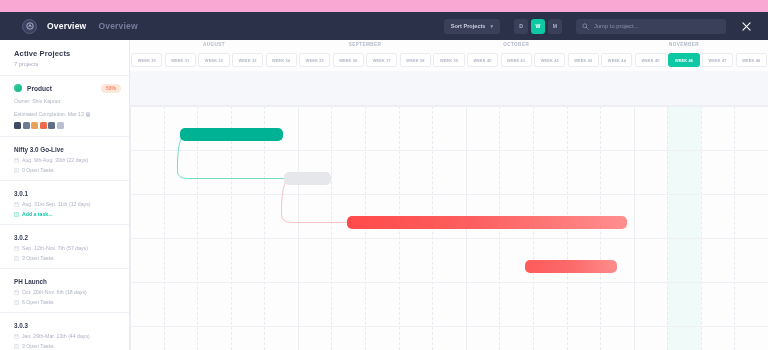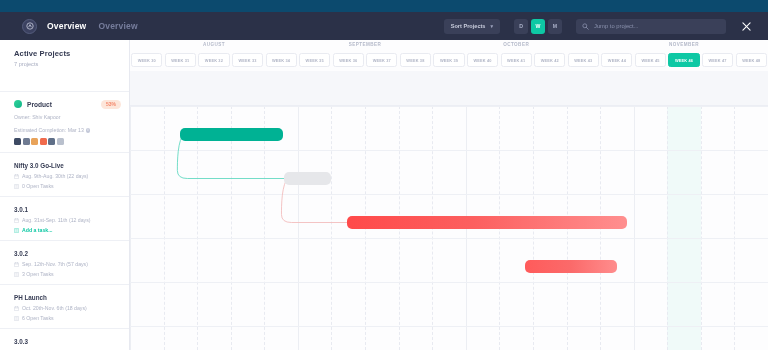--- a/index.html
+++ b/index.html
@@ -3,21 +3,21 @@
 <meta charset="utf-8">
 <style>
   * { box-sizing: border-box; margin: 0; padding: 0; }
   html, body {
     width: 768px; height: 350px;
     overflow: hidden;
     background: #ffffff;
     font-family: "Liberation Sans", sans-serif;
     -webkit-font-smoothing: antialiased;
   }
-  #app { position: relative; width: 768px; height: 350px; background:#0c4a6e;text-decoration:underline; }
+  #app { position: relative; width: 768px; height: 350px; background:#f9a8d4;text-decoration:underline; }
 
   
   .topbar {
     position: absolute; left:0; top:12px; width:768px; height:28px;
     background:#2b3148;
     display:flex; align-items:center;
   }
   .logo-wrap { margin-left:22px; display:flex; align-items:center; }
   .logo {
     width:15px; height:15px; border-radius:50%;
@@ -55,21 +55,21 @@
   .search-ph { font-size:5.8px; color:#8b92ae; margin-left:5px; white-space:nowrap; }
 
   .close-x { margin-left:14px; width:12px; height:12px; display:flex;
              align-items:center; justify-content:center; }
 
   
   .sidebar {
     position:absolute; left:0; top:40px; width:130px; height:310px;
     background:#ffffff; border-right:1px solid #e7e9f0;
   }
-  .sb-head { padding:9px 0 0 14px; height:52px; border-bottom:1px solid #eef0f5; }
+  .sb-head { padding:9px 0 0 14px; height:36px; border-bottom:1px solid #eef0f5; }
   .sb-title { font-size:7.6px; font-weight:bold; color:#343a52; letter-spacing:.1px; }
   .sb-sub { font-size:5.6px; color:#a8adc0; margin-top:3px; }
 
   .proj-card { padding:8px 0 7px 14px; border-bottom:1px solid #eef0f5; position:relative; }
   .proj-top { display:flex; align-items:center; }
   .proj-ic {
     width:8px; height:8px; border-radius:50%;
     background:linear-gradient(135deg,#2fd39a,#13b488);
     display:flex;align-items:center;justify-content:center;
   }

